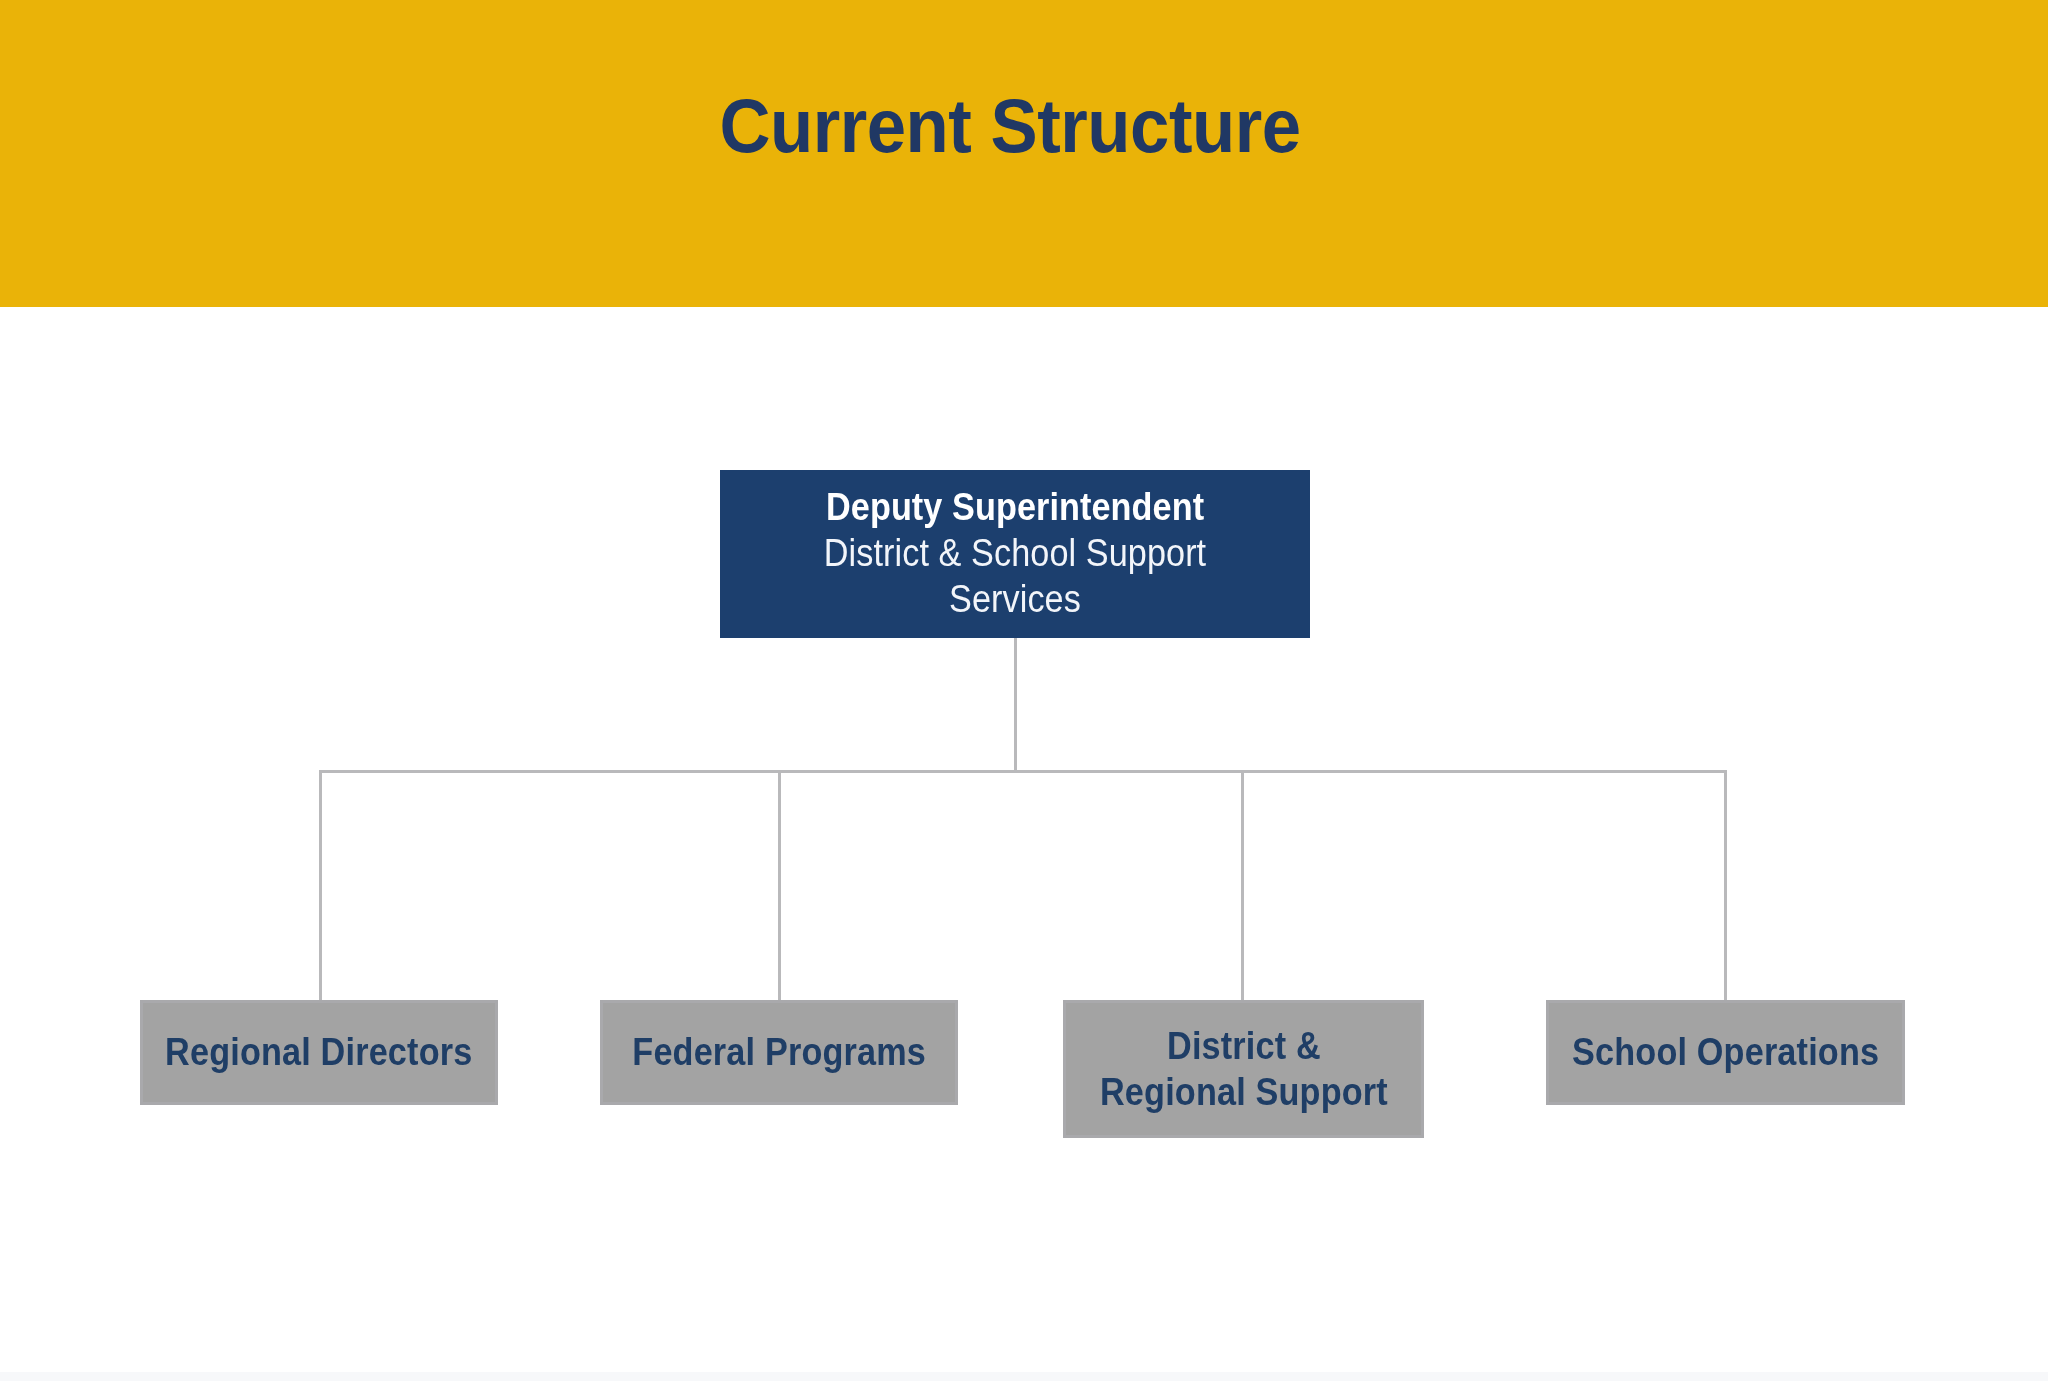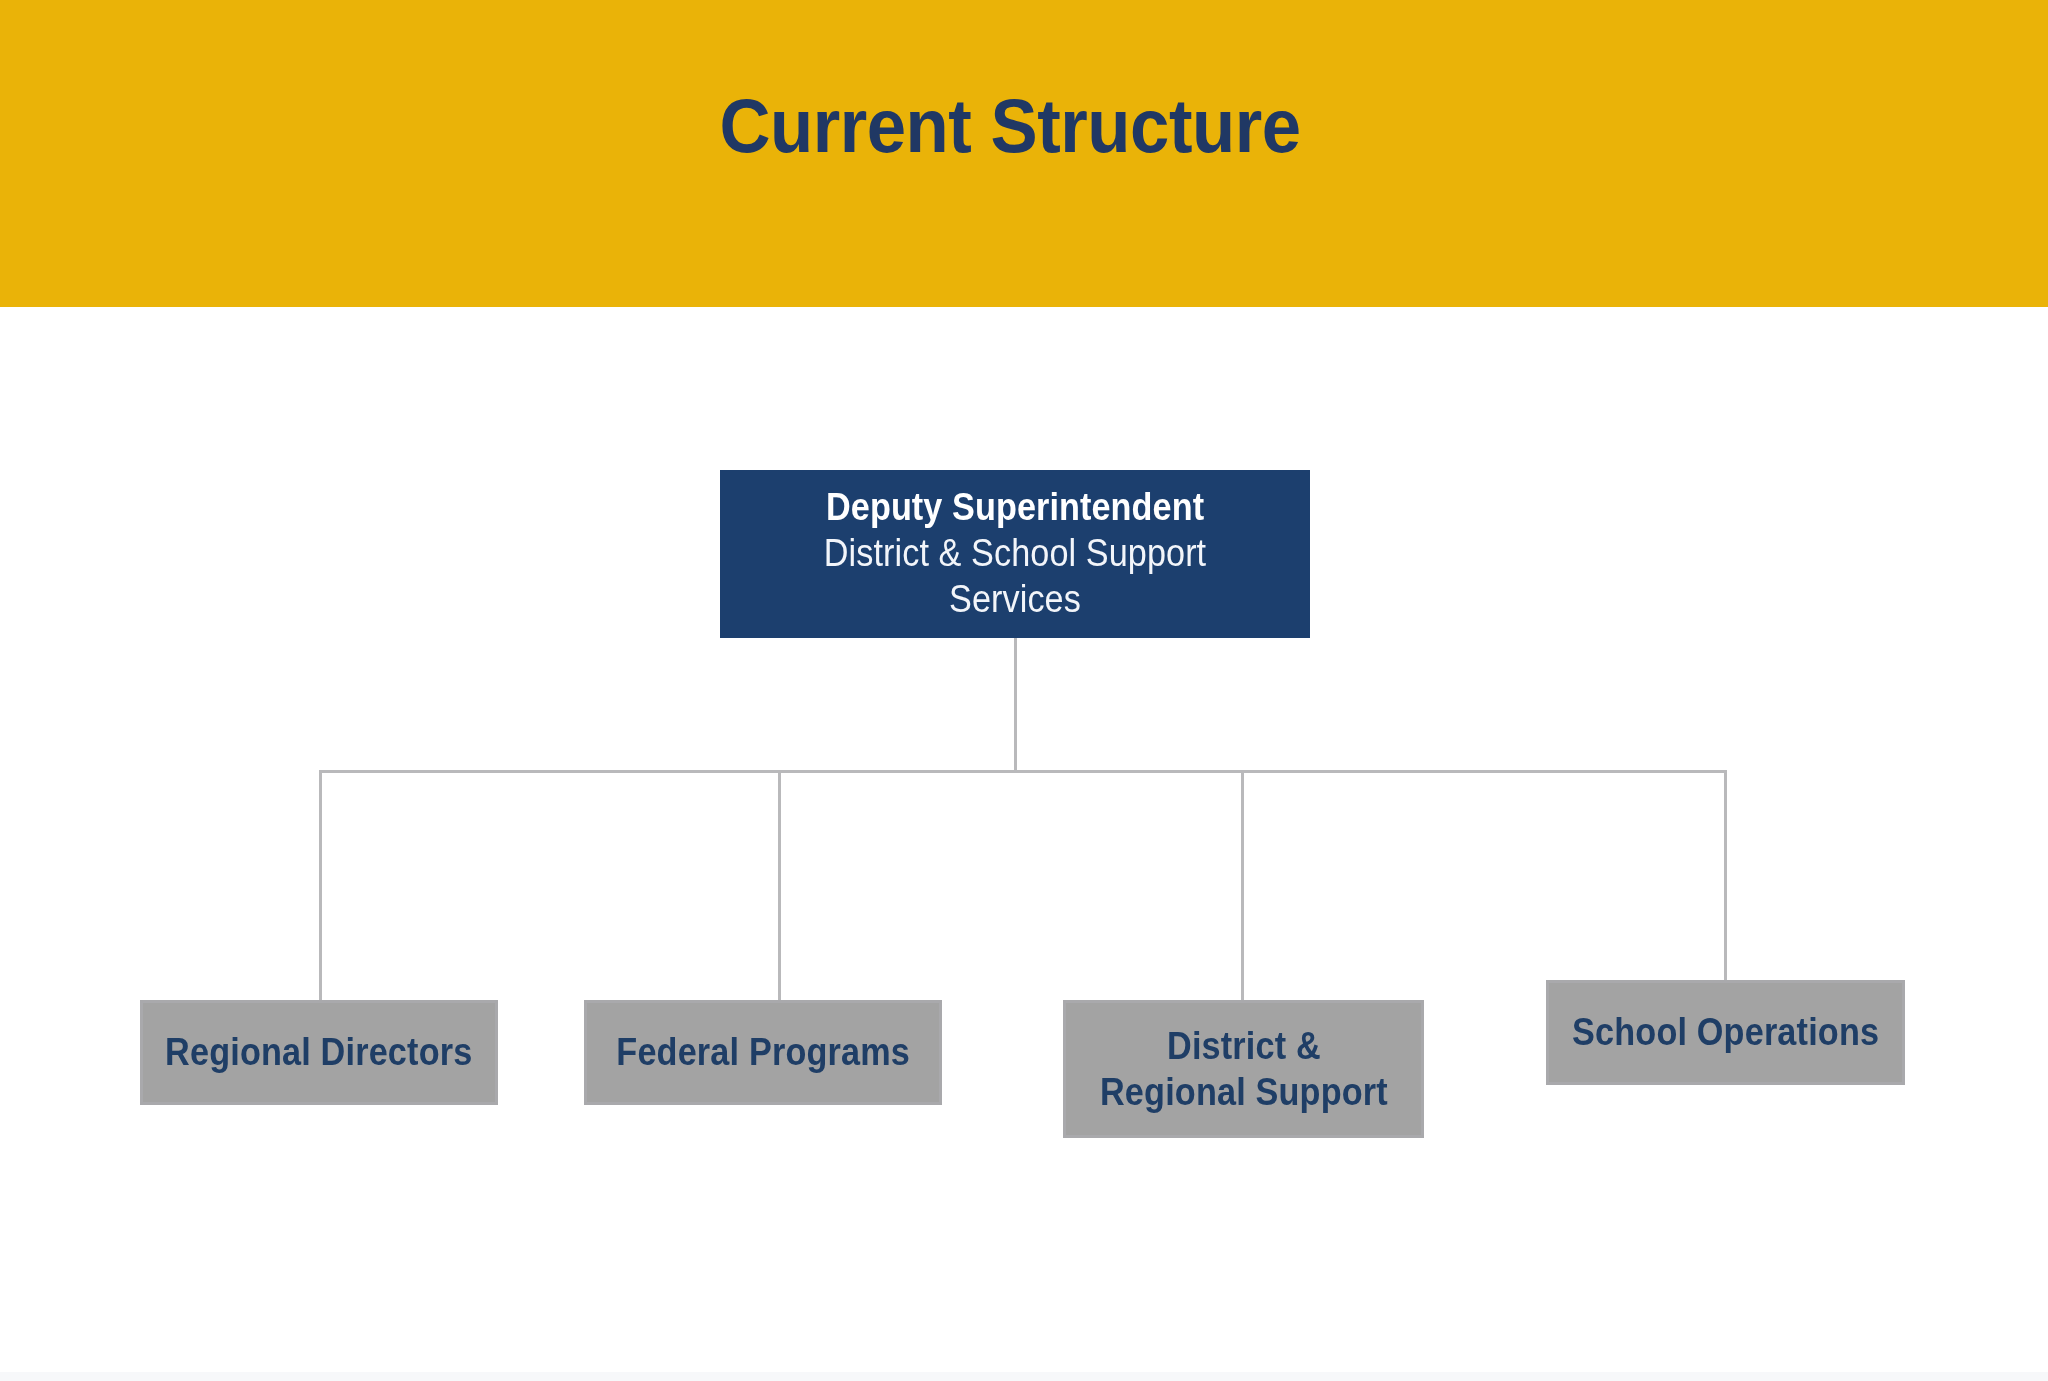--- a/index.html
+++ b/index.html
@@ -143,26 +143,26 @@
 
 <div class="node node-root" style="left:720px; top:470px; width:590px; height:168px;">
   <div class="root-title">Deputy Superintendent</div>
   <div class="root-sub">District &amp; School Support Services</div>
 </div>
 
 <div class="node node-leaf" style="left:140px; top:1000px; width:358px; height:105px;">
   <div class="leaf-label">Regional Directors</div>
 </div>
 
-<div class="node node-leaf" style="left:584px; top:1000px; width:358px; height:105px;">
+<div class="node node-leaf" style="left:600px; top:1000px; width:358px; height:105px;">
   <div class="leaf-label">Federal Programs</div>
 </div>
 
 <div class="node node-leaf" style="left:1063px; top:1000px; width:361px; height:138px;">
   <div class="leaf-label">District &amp;
 Regional Support</div>
 </div>
 
-<div class="node node-leaf" style="left:1546px; top:980px; width:359px; height:105px;">
+<div class="node node-leaf" style="left:1546px; top:1000px; width:359px; height:105px;">
   <div class="leaf-label">School Operations</div>
 </div>
 
 <div class="bottom-strip"></div>
 
 </body></html>

